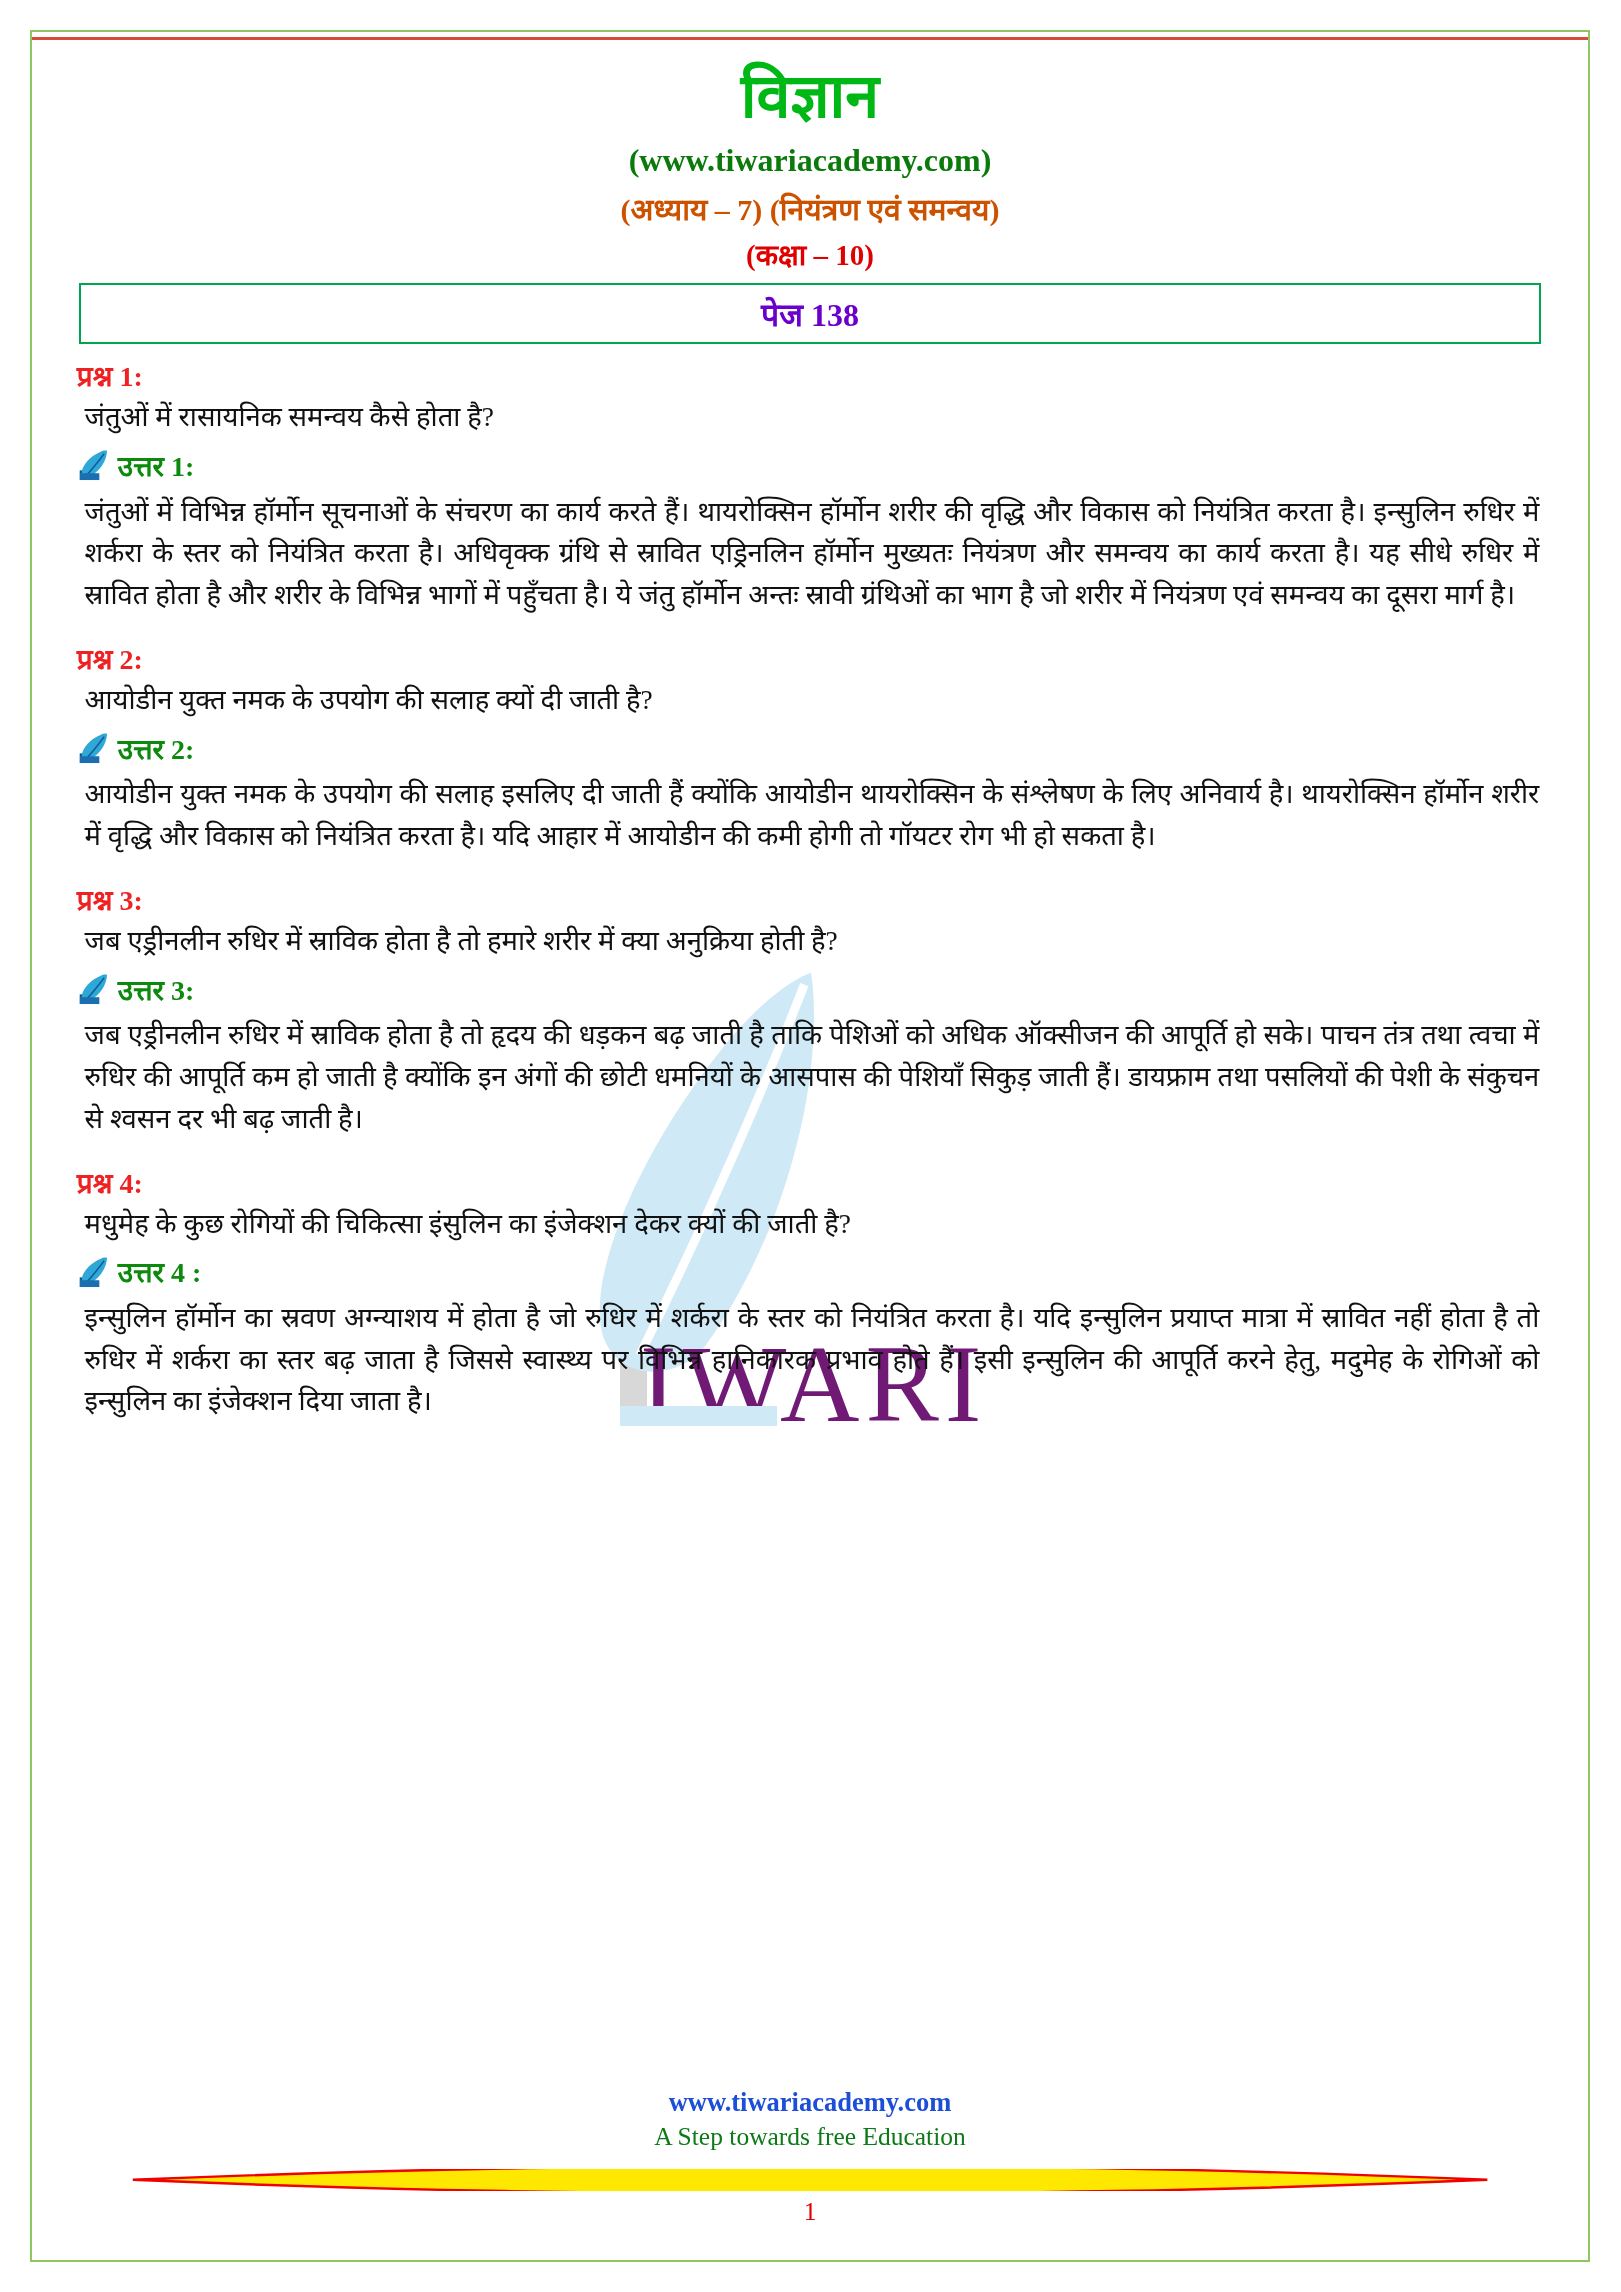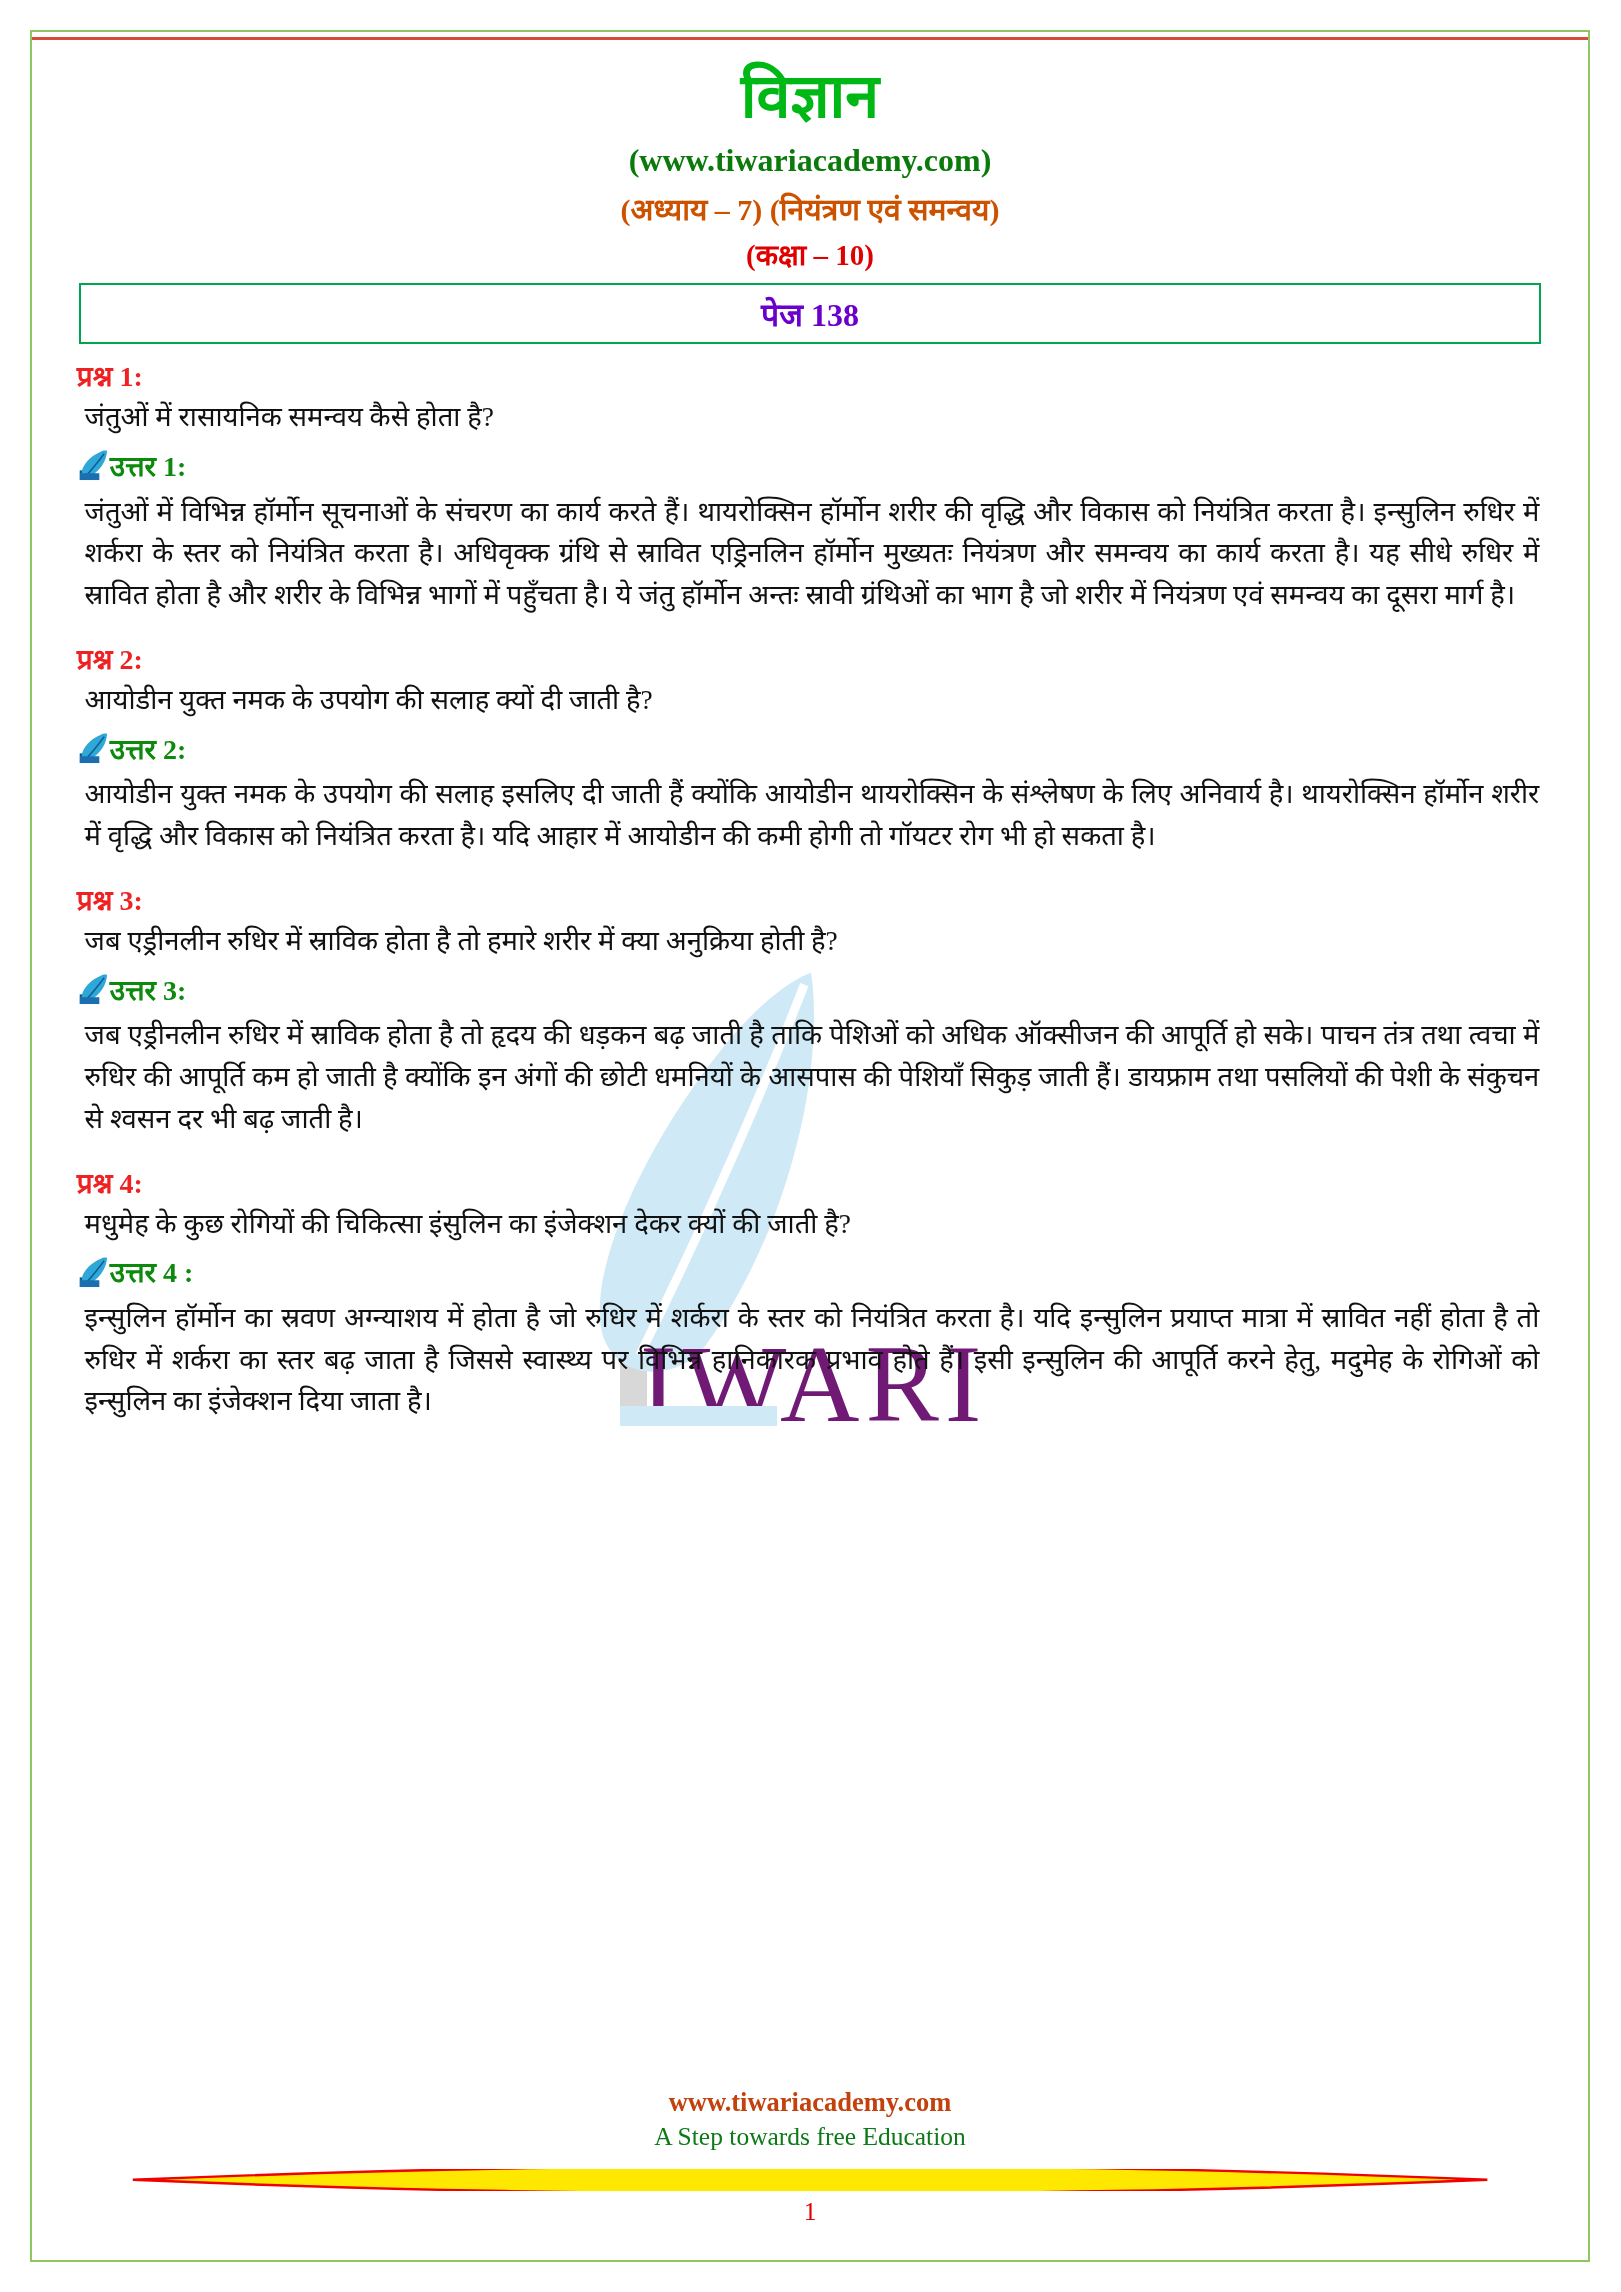--- a/index.html
+++ b/index.html
@@ -158,21 +158,21 @@
     color: #111111;
     font-size: 27.4px;
     font-family: "Liberation Serif", serif;
     line-height: 1.45;
     margin-top: 3.9px;
     margin-left: 7.8px;
   }
   .a-head {
     display: flex;
     align-items: center;
-    gap: 0;
+    gap: 8px;
     margin-top: 7.8px;
   }
   .quill-icon { width: 33px; height: 33px; flex: 0 0 33px; }
   .a-label {
     color: #0d8a0d;
     font-weight: bold;
     font-size: 28px;
     font-family: "Liberation Serif", serif;
   }
   .a-text {
@@ -189,21 +189,21 @@
   
   .footer {
     position: absolute;
     left: 0;
     right: 0;
     bottom: 33px;
     text-align: center;
     z-index: 2;
   }
   .footer-url {
-    color: #c2410c;
+    color: #1d4ed8;
     font-weight: bold;
     font-size: 26.5px;
     font-family: "Liberation Serif", serif;
   }
   .footer-tag {
     color: #0d7a18;
     font-size: 25.5px;
     margin-top: 3.9px;
     font-family: "Liberation Serif", serif;
   }

